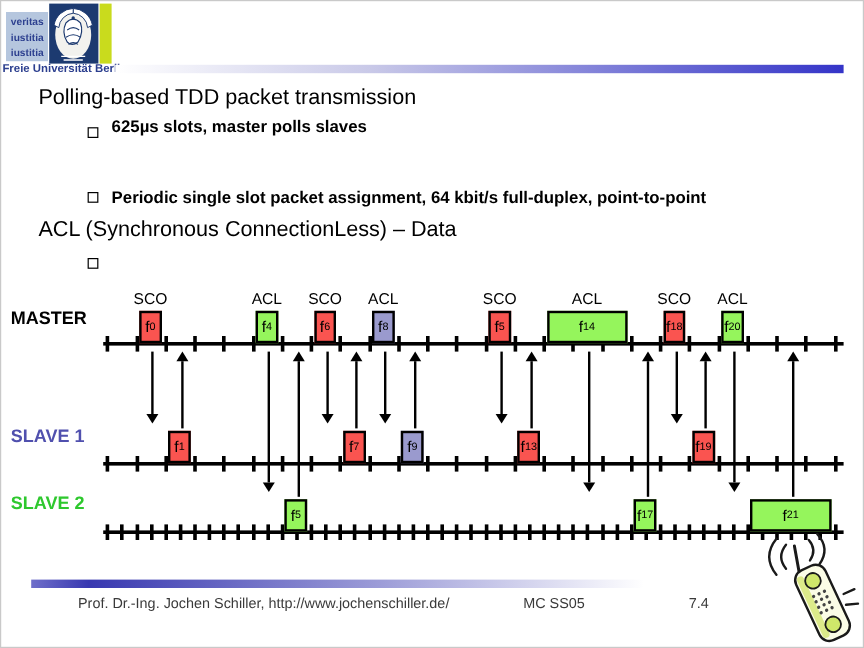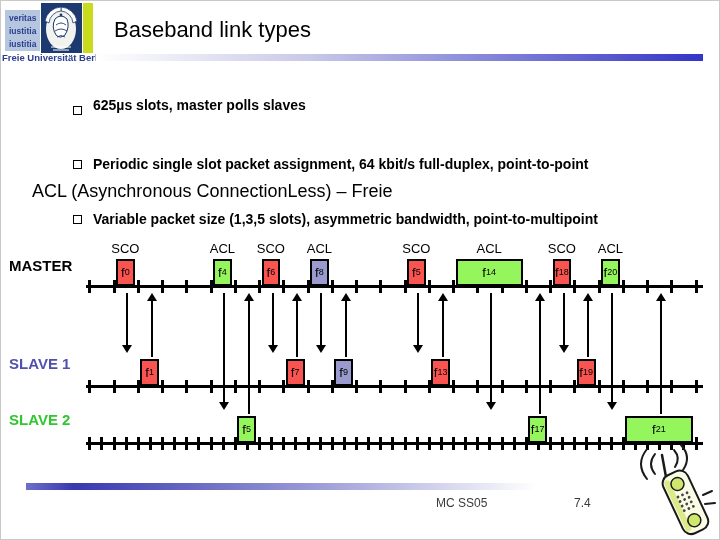--- a/index.html
+++ b/index.html
@@ -58,32 +58,31 @@
       <path d="M20 4 A 17 17 0 0 0 4 18 L 8 20 A 13 13 0 0 1 20 8 Z" fill="#ffffff" stroke="#1c3a70" stroke-width="0.8"></path>
       <path d="M14 16 q 6 -6 12 0 q 3 8 -2 16 q -5 4 -9 0 q -5 -8 -1 -16 Z" fill="#ffffff" stroke="#1c3a70" stroke-width="1"></path>
       <path d="M15 22 q 5 -4 10 0 M14 28 q 6 -4 12 0 M16 34 q 4 -3 8 0" stroke="#1c3a70" stroke-width="0.9" fill="none"></path>
       <circle cx="20" cy="12" r="1.4" fill="#1c3a70"></circle>
       <path d="M10 44 h20 M12 47 h16" stroke="#ffffff" stroke-width="1.2"></path>
     </svg>
   </div>
   <div class="abs stripe"></div>
   <div class="abs uni">Freie Universität Berlin</div>
 
-  <div class="abs title">Baseband link types</div>
   <div class="abs bar-top"></div>
 
+  <div class="abs heading" style="top:70px">Polling-based TDD packet transmission</div>
   <div class="abs sq" style="top:105px"></div>
   <div class="abs bullet-text" style="top:96px">625µs slots, master polls slaves</div>
 
   <div class="abs sq" style="top:159px"></div>
   <div class="abs bullet-text" style="top:155px">Periodic single slot packet assignment, 64 kbit/s full-duplex, point-to-point</div>
 
-  <div class="abs heading" style="top:180px">ACL (Asynchronous ConnectionLess) – Freie</div>
+  <div class="abs heading" style="top:180px">ACL (Synchronous ConnectionLess) – Data</div>
   <div class="abs sq" style="top:214px"></div>
-  <div class="abs bullet-text" style="top:210px">Variable packet size (1,3,5 slots), asymmetric bandwidth, point-to-multipoint</div>
 
   <div class="abs" id="diagram">
       <div class="dg-label" style="color: rgb(0, 0, 0); left: 8px; top: 256px;">MASTER</div>
       <div class="dg-line" style="left: 85px; top: 284px; width: 617px;"></div>
       <div class="dg-tick" style="left: 87.25px; top: 279px;"></div>
       <div class="dg-tick" style="left: 111.5px; top: 279px;"></div>
       <div class="dg-tick" style="left: 135.75px; top: 279px;"></div>
       <div class="dg-tick" style="left: 160px; top: 279px;"></div>
       <div class="dg-tick" style="left: 184.25px; top: 279px;"></div>
       <div class="dg-tick" style="left: 208.5px; top: 279px;"></div>
@@ -288,20 +287,21 @@
       <div class="dg-head-down" style="left: 557.875px; top: 344px;"></div>
       <div class="dg-arrowline" style="left: 586.125px; top: 300px; height: 56px;"></div>
       <div class="dg-head-up" style="left: 582.125px; top: 292px;"></div>
       <div class="dg-arrowline" style="left: 610.375px; top: 292px; height: 109px;"></div>
       <div class="dg-head-down" style="left: 606.375px; top: 401px;"></div>
       <div class="dg-arrowline" style="left: 658.875px; top: 300px; height: 113px;"></div>
       <div class="dg-head-up" style="left: 654.875px; top: 292px;"></div>
     </div>
 
   <div class="abs bar-bottom"></div>
+  <div class="abs footer" style="left:64px">Prof. Dr.-Ing. Jochen Schiller, http://www.jochenschiller.de/</div>
   <div class="abs footer" style="left:435px">MC SS05</div>
   <div class="abs footer" style="left:573px">7.4</div>
 
   <div class="abs" style="left:628px;top:436px;width:92px;height:104px">
     <svg width="92" height="104" viewBox="0 0 92 104">
       <g stroke="#1a1a1a" fill="none" stroke-width="2" stroke-linecap="round">
         <path d="M18 12 Q6 27 18 42"></path>
         <path d="M26 17 Q18 27 26 37"></path>
         <path d="M52 8 Q63 20 54 33"></path>
         <path d="M45 13 Q52 21 46 30"></path>

